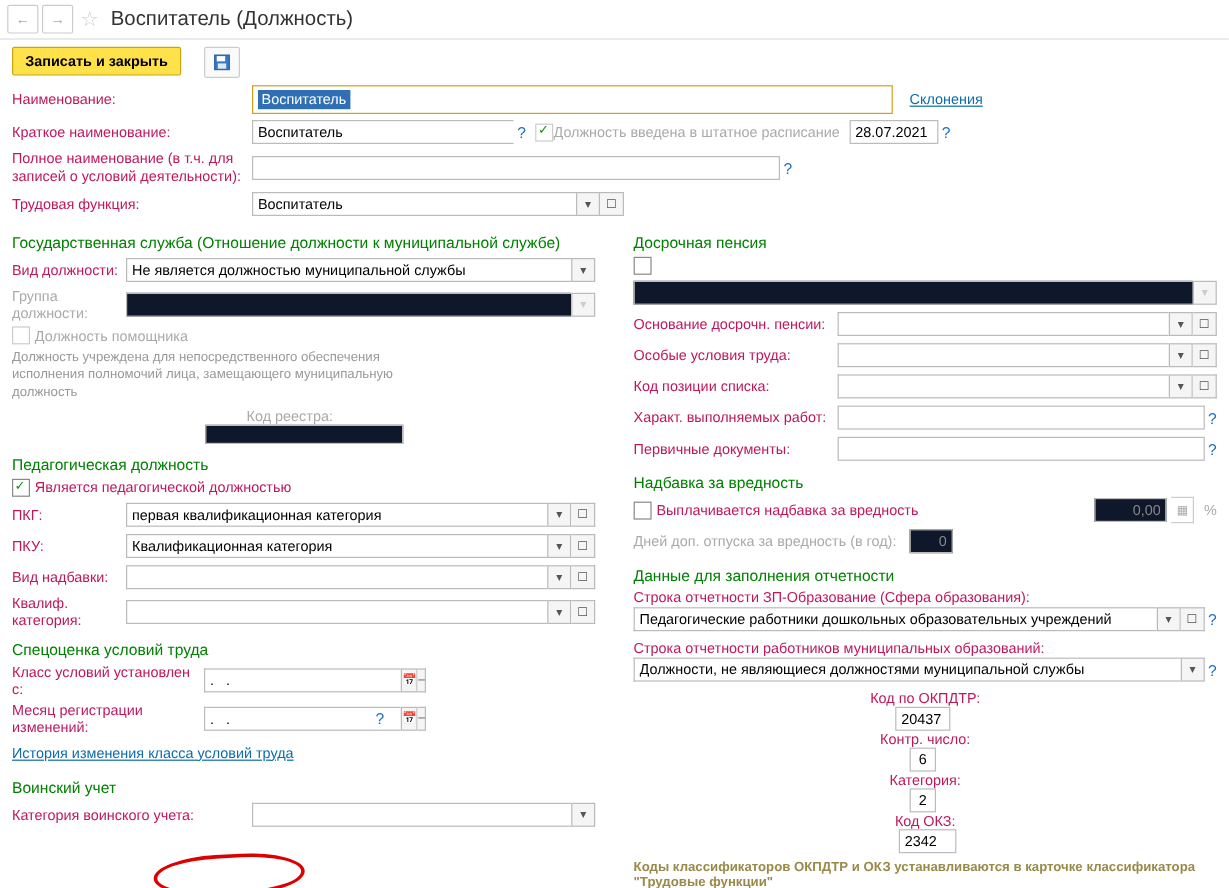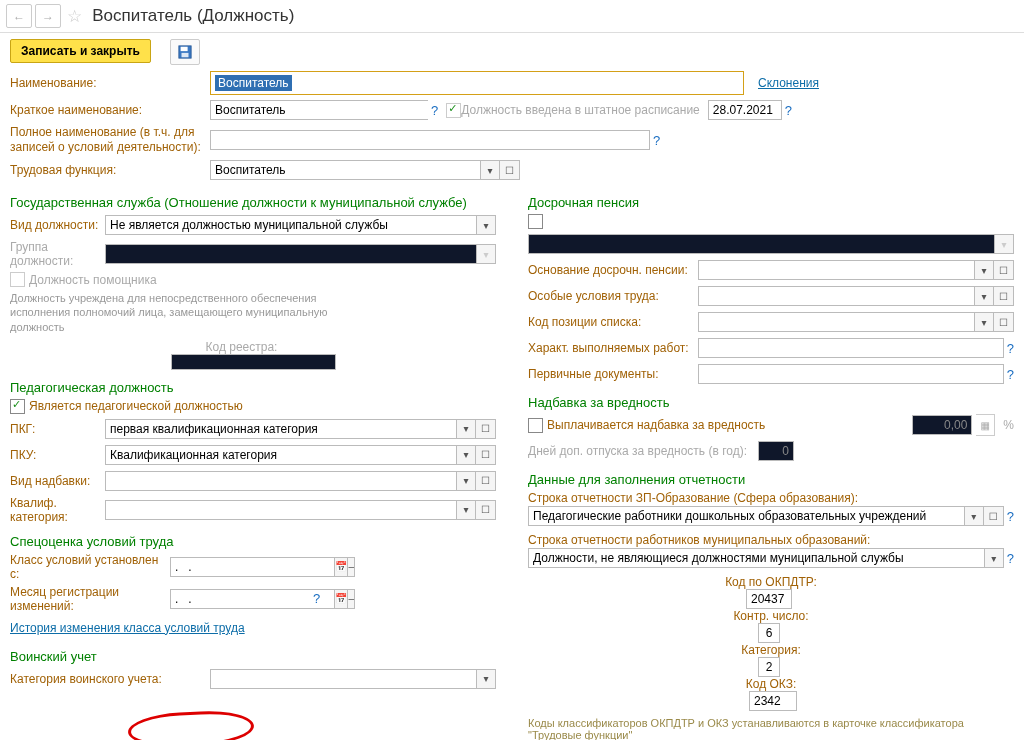--- a/index.html
+++ b/index.html
@@ -61,25 +61,25 @@
   .form {
     padding: 0 10px 10px;
   }
   .row {
     display: flex;
     align-items: center;
     margin-bottom: 4px;
     min-height: 22px;
   }
   .lbl {
-    color: #a16207;
+    color: #be185d;
     font-size: 12px;
   }
   .lbl.dim { color: #aaa; }
-  .hint-note { color: #9a8a4a; font-size: 11px; }
+  .hint-note { color: #9a8a4a; font-size: 11px; font-weight: bold; }
   .link { color: #0d6da8; text-decoration: underline; cursor: pointer; }
   .section-title {
     color: #008000;
     font-size: 13px;
     margin: 10px 0 4px;
   }
   .input {
     border: 1px solid #bbb;
     height: 20px;
     background: #fff;

